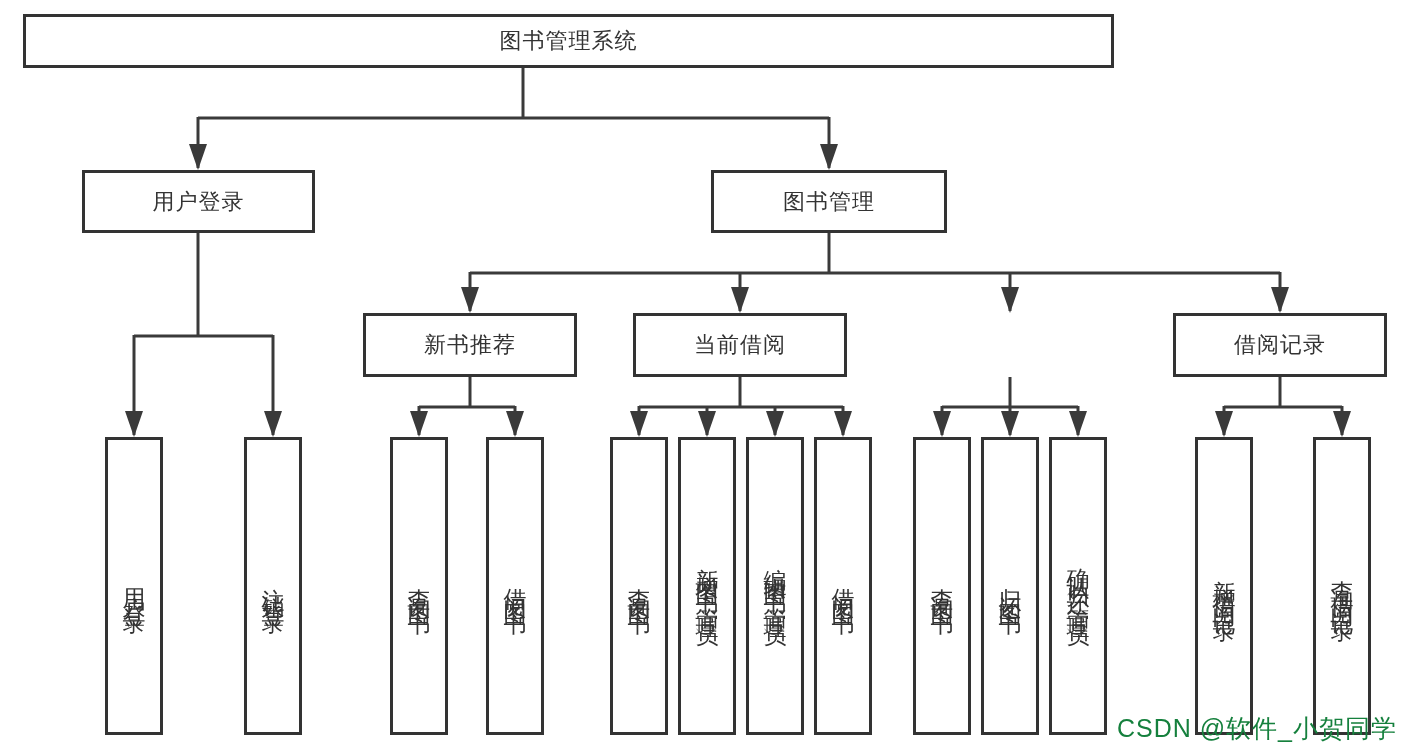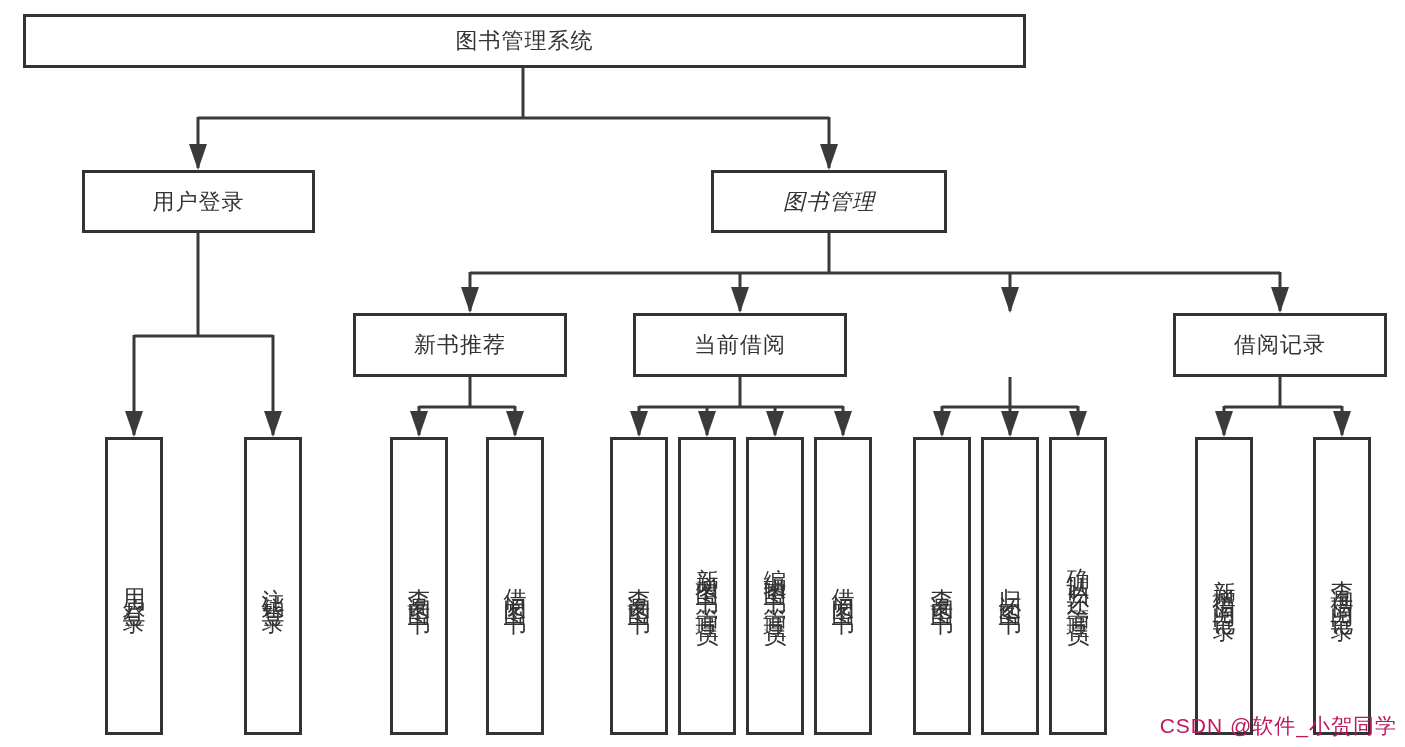--- a/index.html
+++ b/index.html
@@ -6,35 +6,35 @@
   .canvas{
     position:relative;width:1405px;height:747px;background:#ffffff;overflow:hidden;
     font-family:"Liberation Sans","DejaVu Sans",sans-serif;color:#333333;
   }
   .wires{position:absolute;left:0;top:0;z-index:1;}
   .node{
     position:absolute;box-sizing:border-box;background:#ffffff;border:3px solid #333333;
     display:flex;align-items:center;justify-content:center;z-index:2;
     font-size:22px;letter-spacing:1px;white-space:nowrap;
   }
-  .root{left:23px;top:14px;width:1003px;height:54px;}
+  .root{left:23px;top:14px;width:1091px;height:54px;}
   .lvl2a{left:82px;top:170px;width:233px;height:63px;}
-  .lvl2b{left:711px;top:170px;width:236px;height:63px;font-style:italic;}
+  .lvl2b{left:711px;top:170px;width:236px;height:63px;}
   .lvl3{top:313px;width:214px;height:64px;}
   .leaf{
     position:absolute;box-sizing:border-box;background:#ffffff;border:3px solid #333333;
     top:437px;width:58px;height:298px;display:flex;align-items:center;justify-content:center;z-index:2;
   }
   .vtext{
     writing-mode:vertical-rl;font-size:23px;letter-spacing:8px;line-height:1;
     white-space:nowrap;color:#333333;
   }
   .watermark{
     position:absolute;right:8px;top:712px;z-index:5;
-    font-size:21px;color:#be185d;letter-spacing:1px;white-space:nowrap;
+    font-size:25px;color:#15803d;letter-spacing:1px;white-space:nowrap;
   }
 </style>
 </head>
 <body>
 
 <div class="canvas">
 
   <svg class="wires" width="1405" height="747" viewBox="0 0 1405 747">
     <g stroke="#3a3a3a" stroke-width="3" fill="none">
 
@@ -112,21 +112,21 @@
     <span>图书管理系统</span>
   </div>
 
   <div class="node lvl2a">
     <span>用户登录</span>
   </div>
   <div class="node lvl2b">
     <span>图书管理</span>
   </div>
 
-  <div class="node lvl3" style="left:353px">
+  <div class="node lvl3" style="left:363px">
     <span>新书推荐</span>
   </div>
   <div class="node lvl3" style="left:633px">
     <span>当前借阅</span>
   </div>
   <div class="node lvl3" style="left:1173px">
     <span>借阅记录</span>
   </div>
 
   <div class="leaf" style="left:105px">

